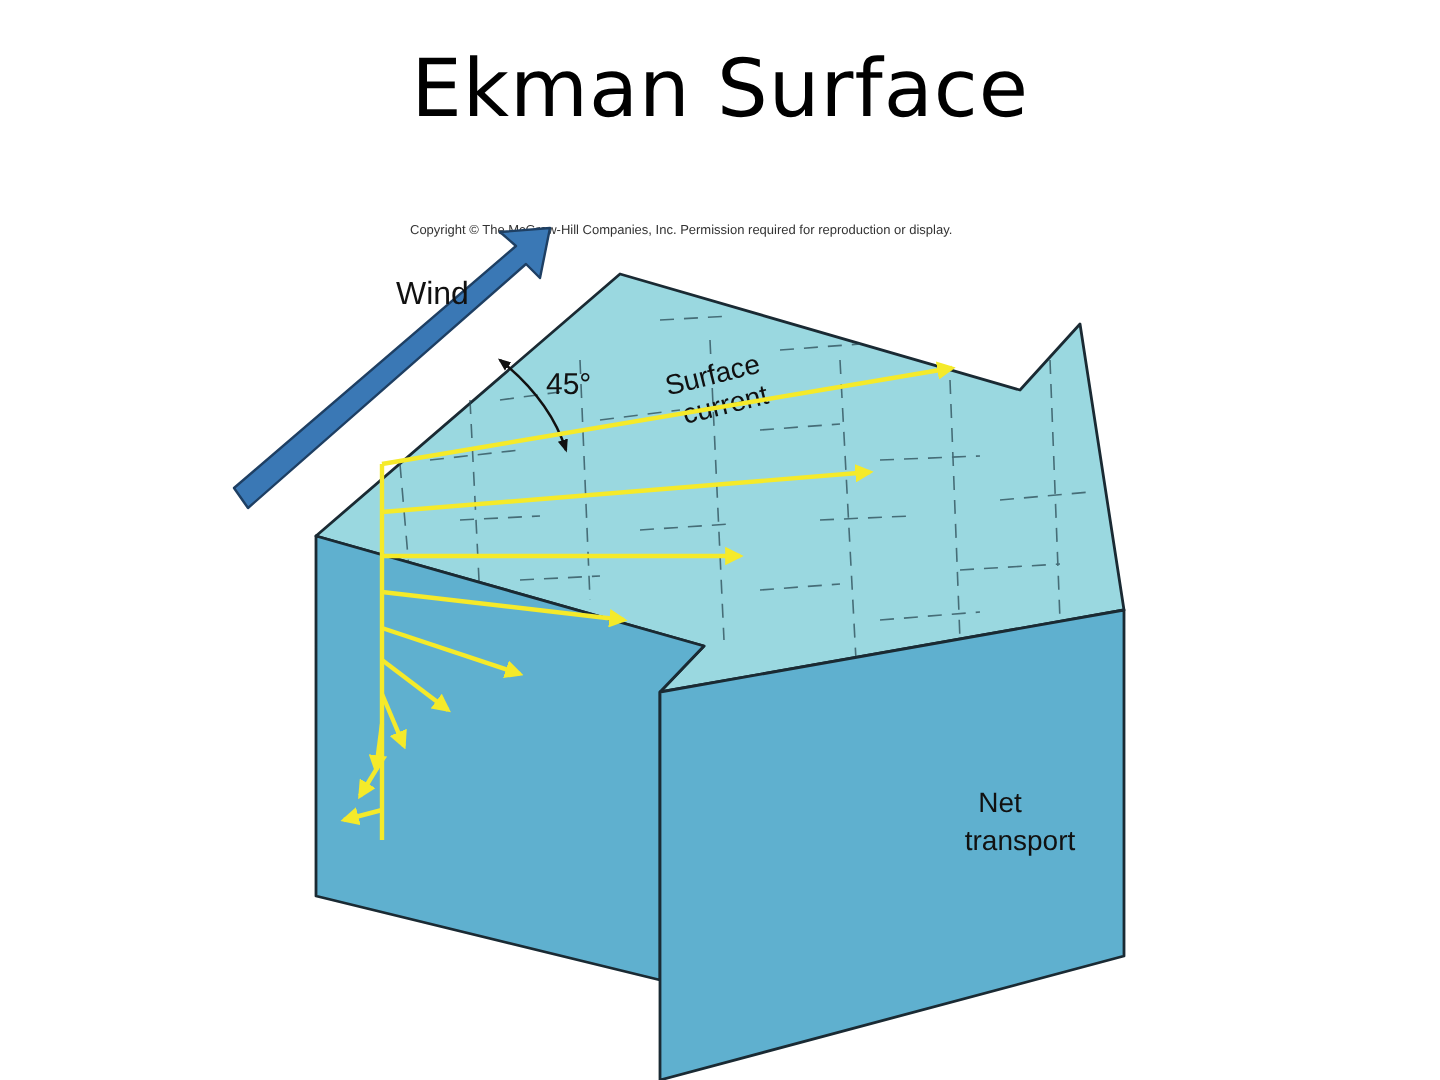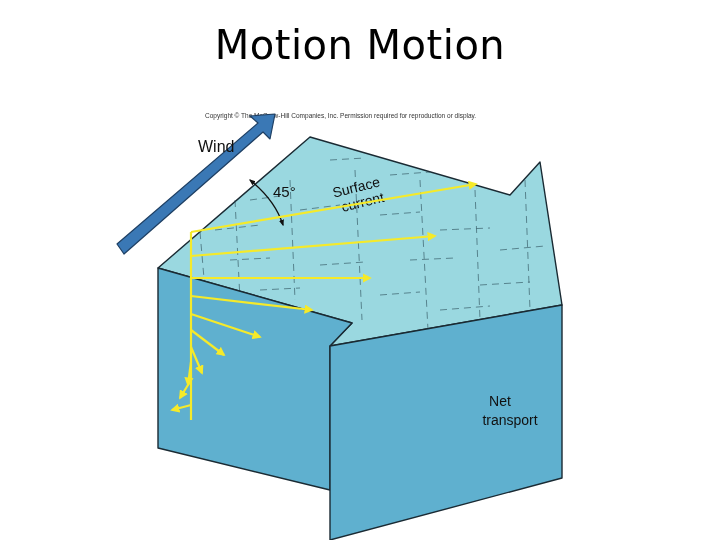--- a/index.html
+++ b/index.html
@@ -5,21 +5,21 @@
   html, body { margin:0; padding:0; background:#ffffff; }
   body { width:720px; height:540px; position:relative; overflow:hidden; font-family:"DejaVu Sans", sans-serif; }
   .title { position:absolute; left:0; top:22px; width:720px; text-align:center; font-family:"DejaVu Sans", sans-serif; font-size:40px; color:#000; letter-spacing:0.5px; }
   .copyright { position:absolute; left:205px; top:112px; font-family:"Liberation Sans", sans-serif; font-size:6.5px; color:#333; white-space:nowrap; }
   svg.diagram { position:absolute; left:0; top:0; }
   .lbl { font-family:"Liberation Sans", sans-serif; fill:#111; }
 </style>
 </head>
 <body>
 
-<div class="title">Motion Motion</div>
+<div class="title">Ekman Surface</div>
 <div class="copyright">Copyright © The McGraw-Hill Companies, Inc. Permission required for reproduction or display.</div>
 
 <svg class="diagram" width="720" height="540" viewBox="0 0 720 540">
   <defs>
     <marker id="ah" viewBox="0 0 10 10" refX="8" refY="5" markerWidth="4.2" markerHeight="4.2" orient="auto">
       <path d="M0,0 L10,5 L0,10 z" fill="#f5ea2a"></path>
     </marker>
     <marker id="blk" viewBox="0 0 10 10" refX="8" refY="5" markerWidth="5" markerHeight="5" orient="auto-start-reverse">
       <path d="M0,1 L10,5 L0,9 z" fill="#111"></path>
     </marker>

